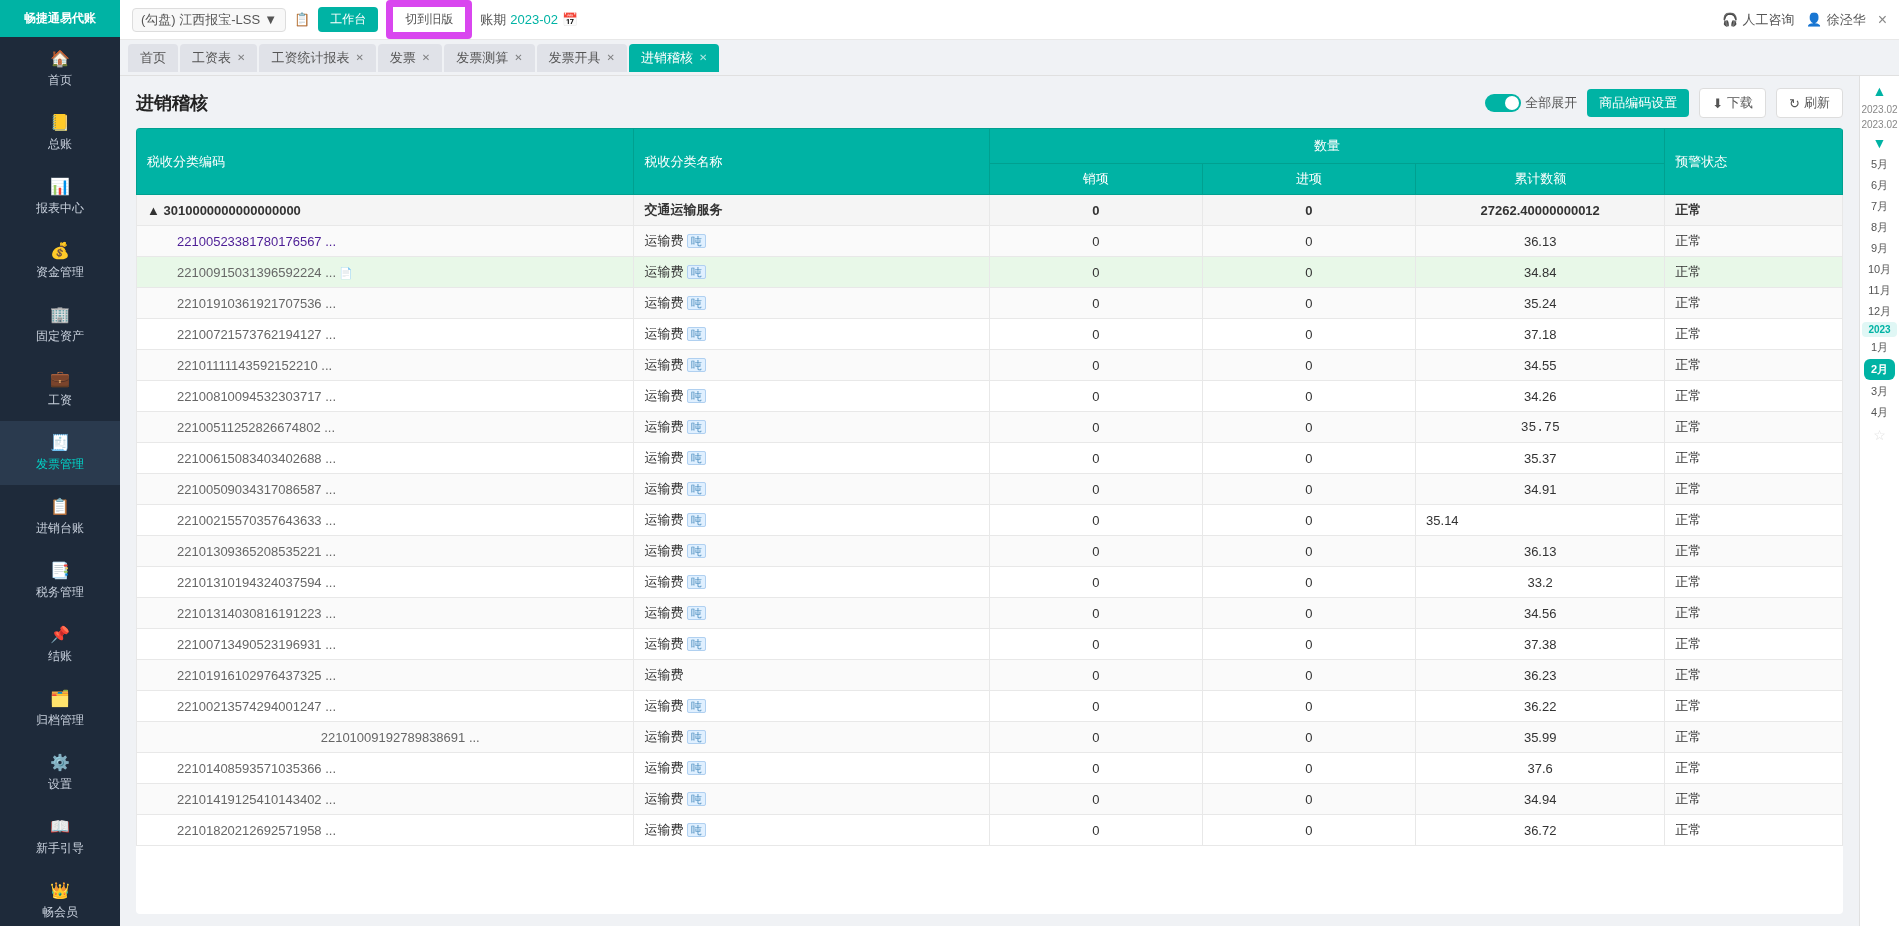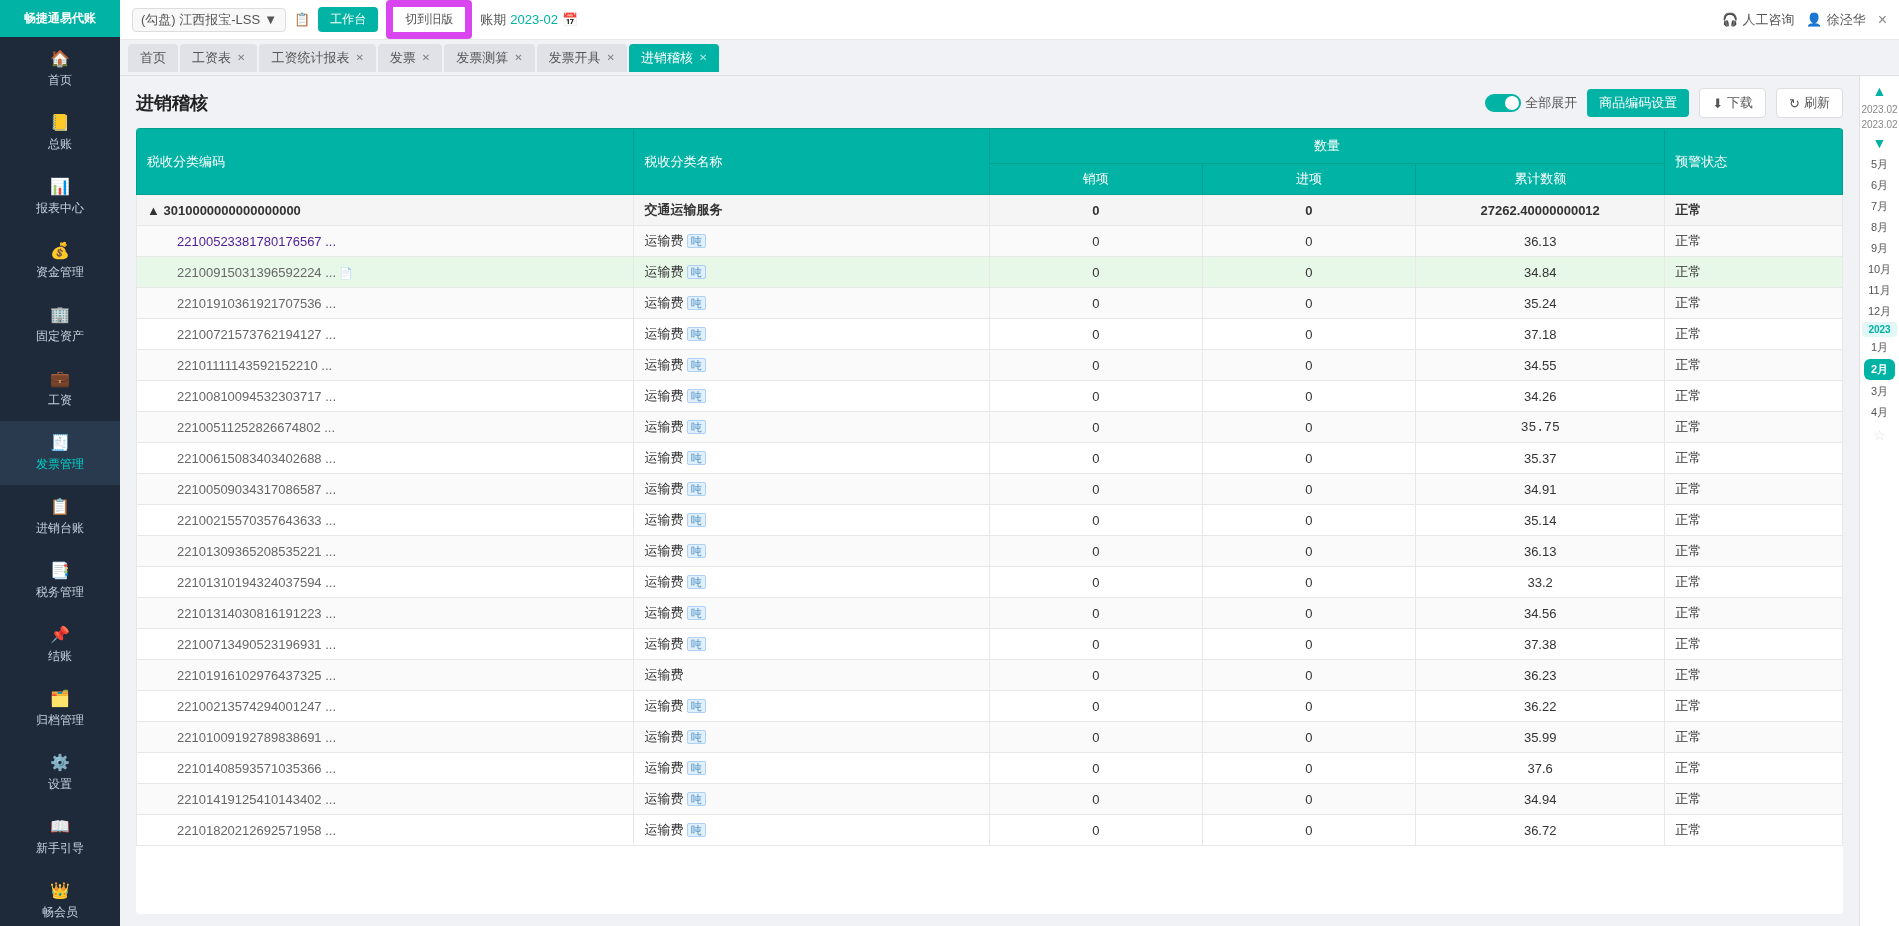--- a/index.html
+++ b/index.html
@@ -542,21 +542,21 @@
         <td style="text-align:center;">0</td>
         <td style="text-align:center;">0</td>
         <td style="text-align:center;">34.91</td>
         <td>正常</td>
       </tr>
               <tr>
         <td style="padding-left:40px;color:#666;">22100215570357643633 ... </td>
         <td>运输费 <span style="background:#e0f0ff;border:1px solid #b0d0f0;border-radius:2px;padding:0 3px;font-size:11px;color:#4488bb;">吨</span></td>
         <td style="text-align:center;">0</td>
         <td style="text-align:center;">0</td>
-        <td style="text-align:center;">35.14</td>
+        <td style="">35.14</td>
         <td>正常</td>
       </tr>
               <tr>
         <td style="padding-left:40px;color:#666;">22101309365208535221 ... </td>
         <td>运输费 <span style="background:#e0f0ff;border:1px solid #b0d0f0;border-radius:2px;padding:0 3px;font-size:11px;color:#4488bb;">吨</span></td>
         <td style="text-align:center;">0</td>
         <td style="text-align:center;">0</td>
         <td style="text-align:center;">36.13</td>
         <td>正常</td>
       </tr>
@@ -594,21 +594,21 @@
       </tr>
               <tr>
         <td style="padding-left:40px;color:#666;">22100213574294001247 ... </td>
         <td>运输费 <span style="background:#e0f0ff;border:1px solid #b0d0f0;border-radius:2px;padding:0 3px;font-size:11px;color:#4488bb;">吨</span></td>
         <td style="text-align:center;">0</td>
         <td style="text-align:center;">0</td>
         <td style="text-align:center;">36.22</td>
         <td>正常</td>
       </tr>
               <tr>
-        <td style="padding-left:40px;color:#666;">22101009192789838691 ... </td>
+        <td style="padding-left:40px;color:#666;text-align:center;">22101009192789838691 ... </td>
         <td>运输费 <span style="background:#e0f0ff;border:1px solid #b0d0f0;border-radius:2px;padding:0 3px;font-size:11px;color:#4488bb;">吨</span></td>
         <td style="text-align:center;">0</td>
         <td style="text-align:center;">0</td>
         <td style="text-align:center;">35.99</td>
         <td>正常</td>
       </tr>
               <tr>
         <td style="padding-left:40px;color:#666;">22101408593571035366 ... </td>
         <td>运输费 <span style="background:#e0f0ff;border:1px solid #b0d0f0;border-radius:2px;padding:0 3px;font-size:11px;color:#4488bb;">吨</span></td>
         <td style="text-align:center;">0</td>

